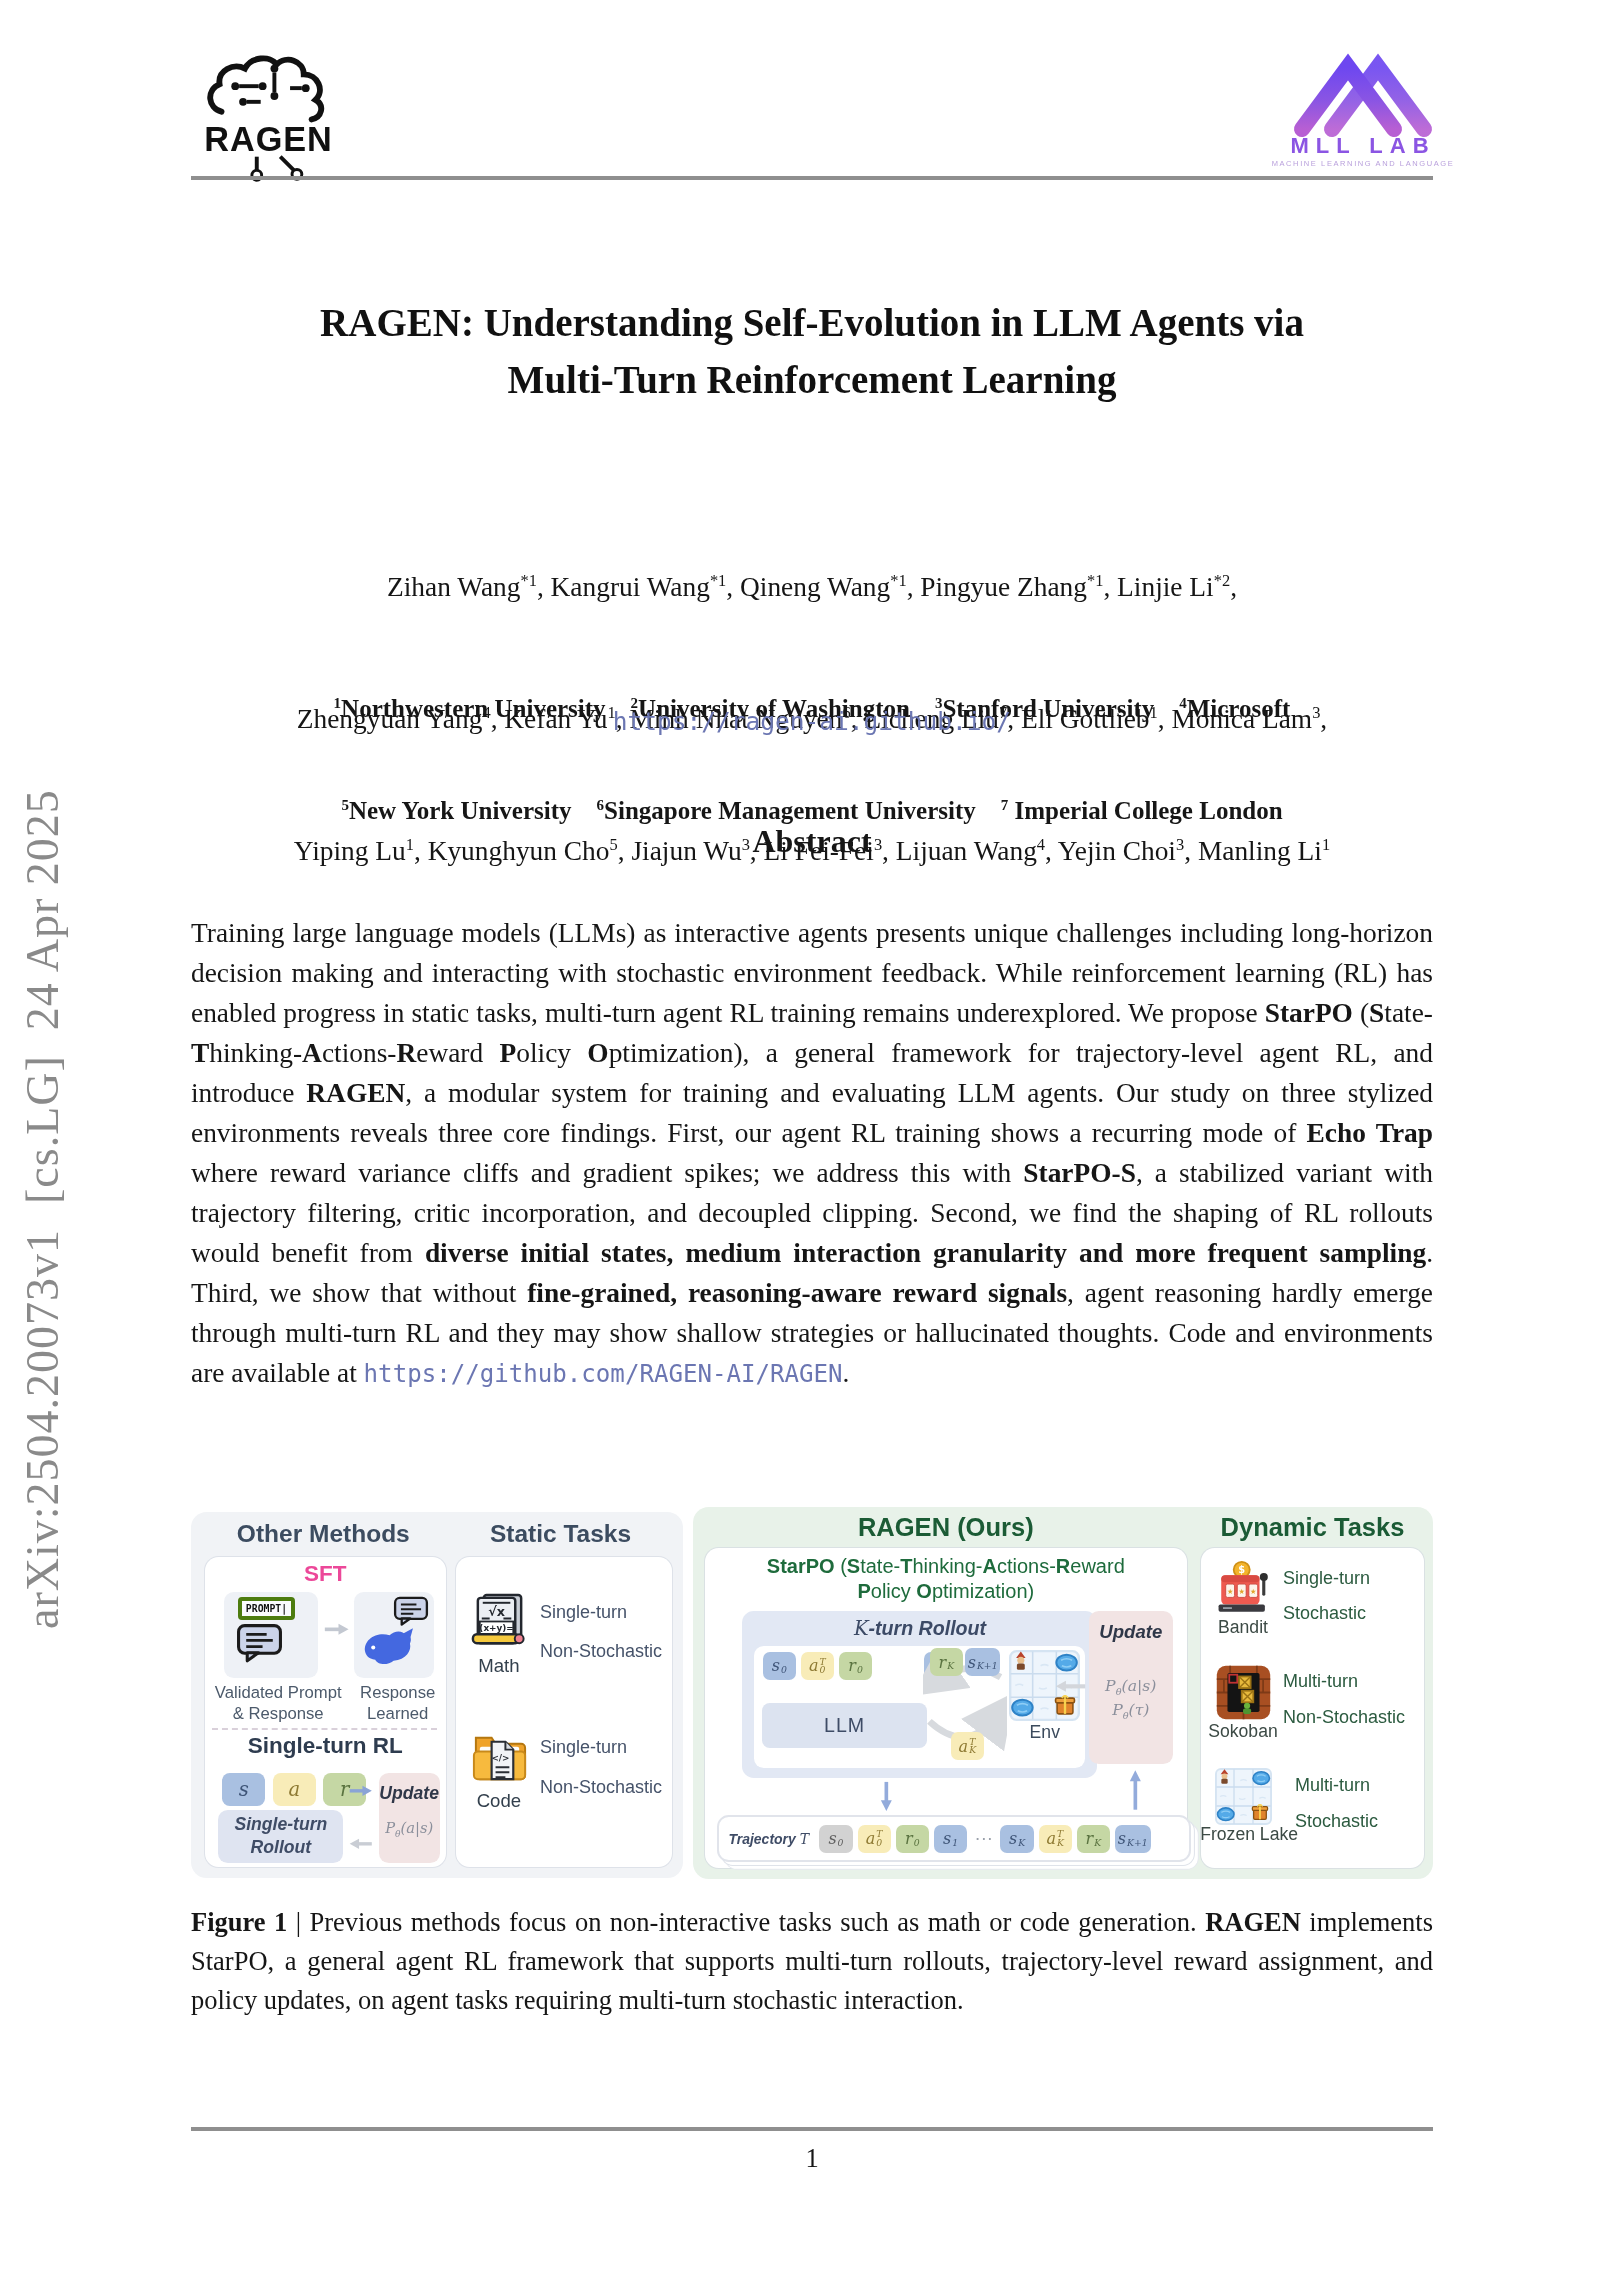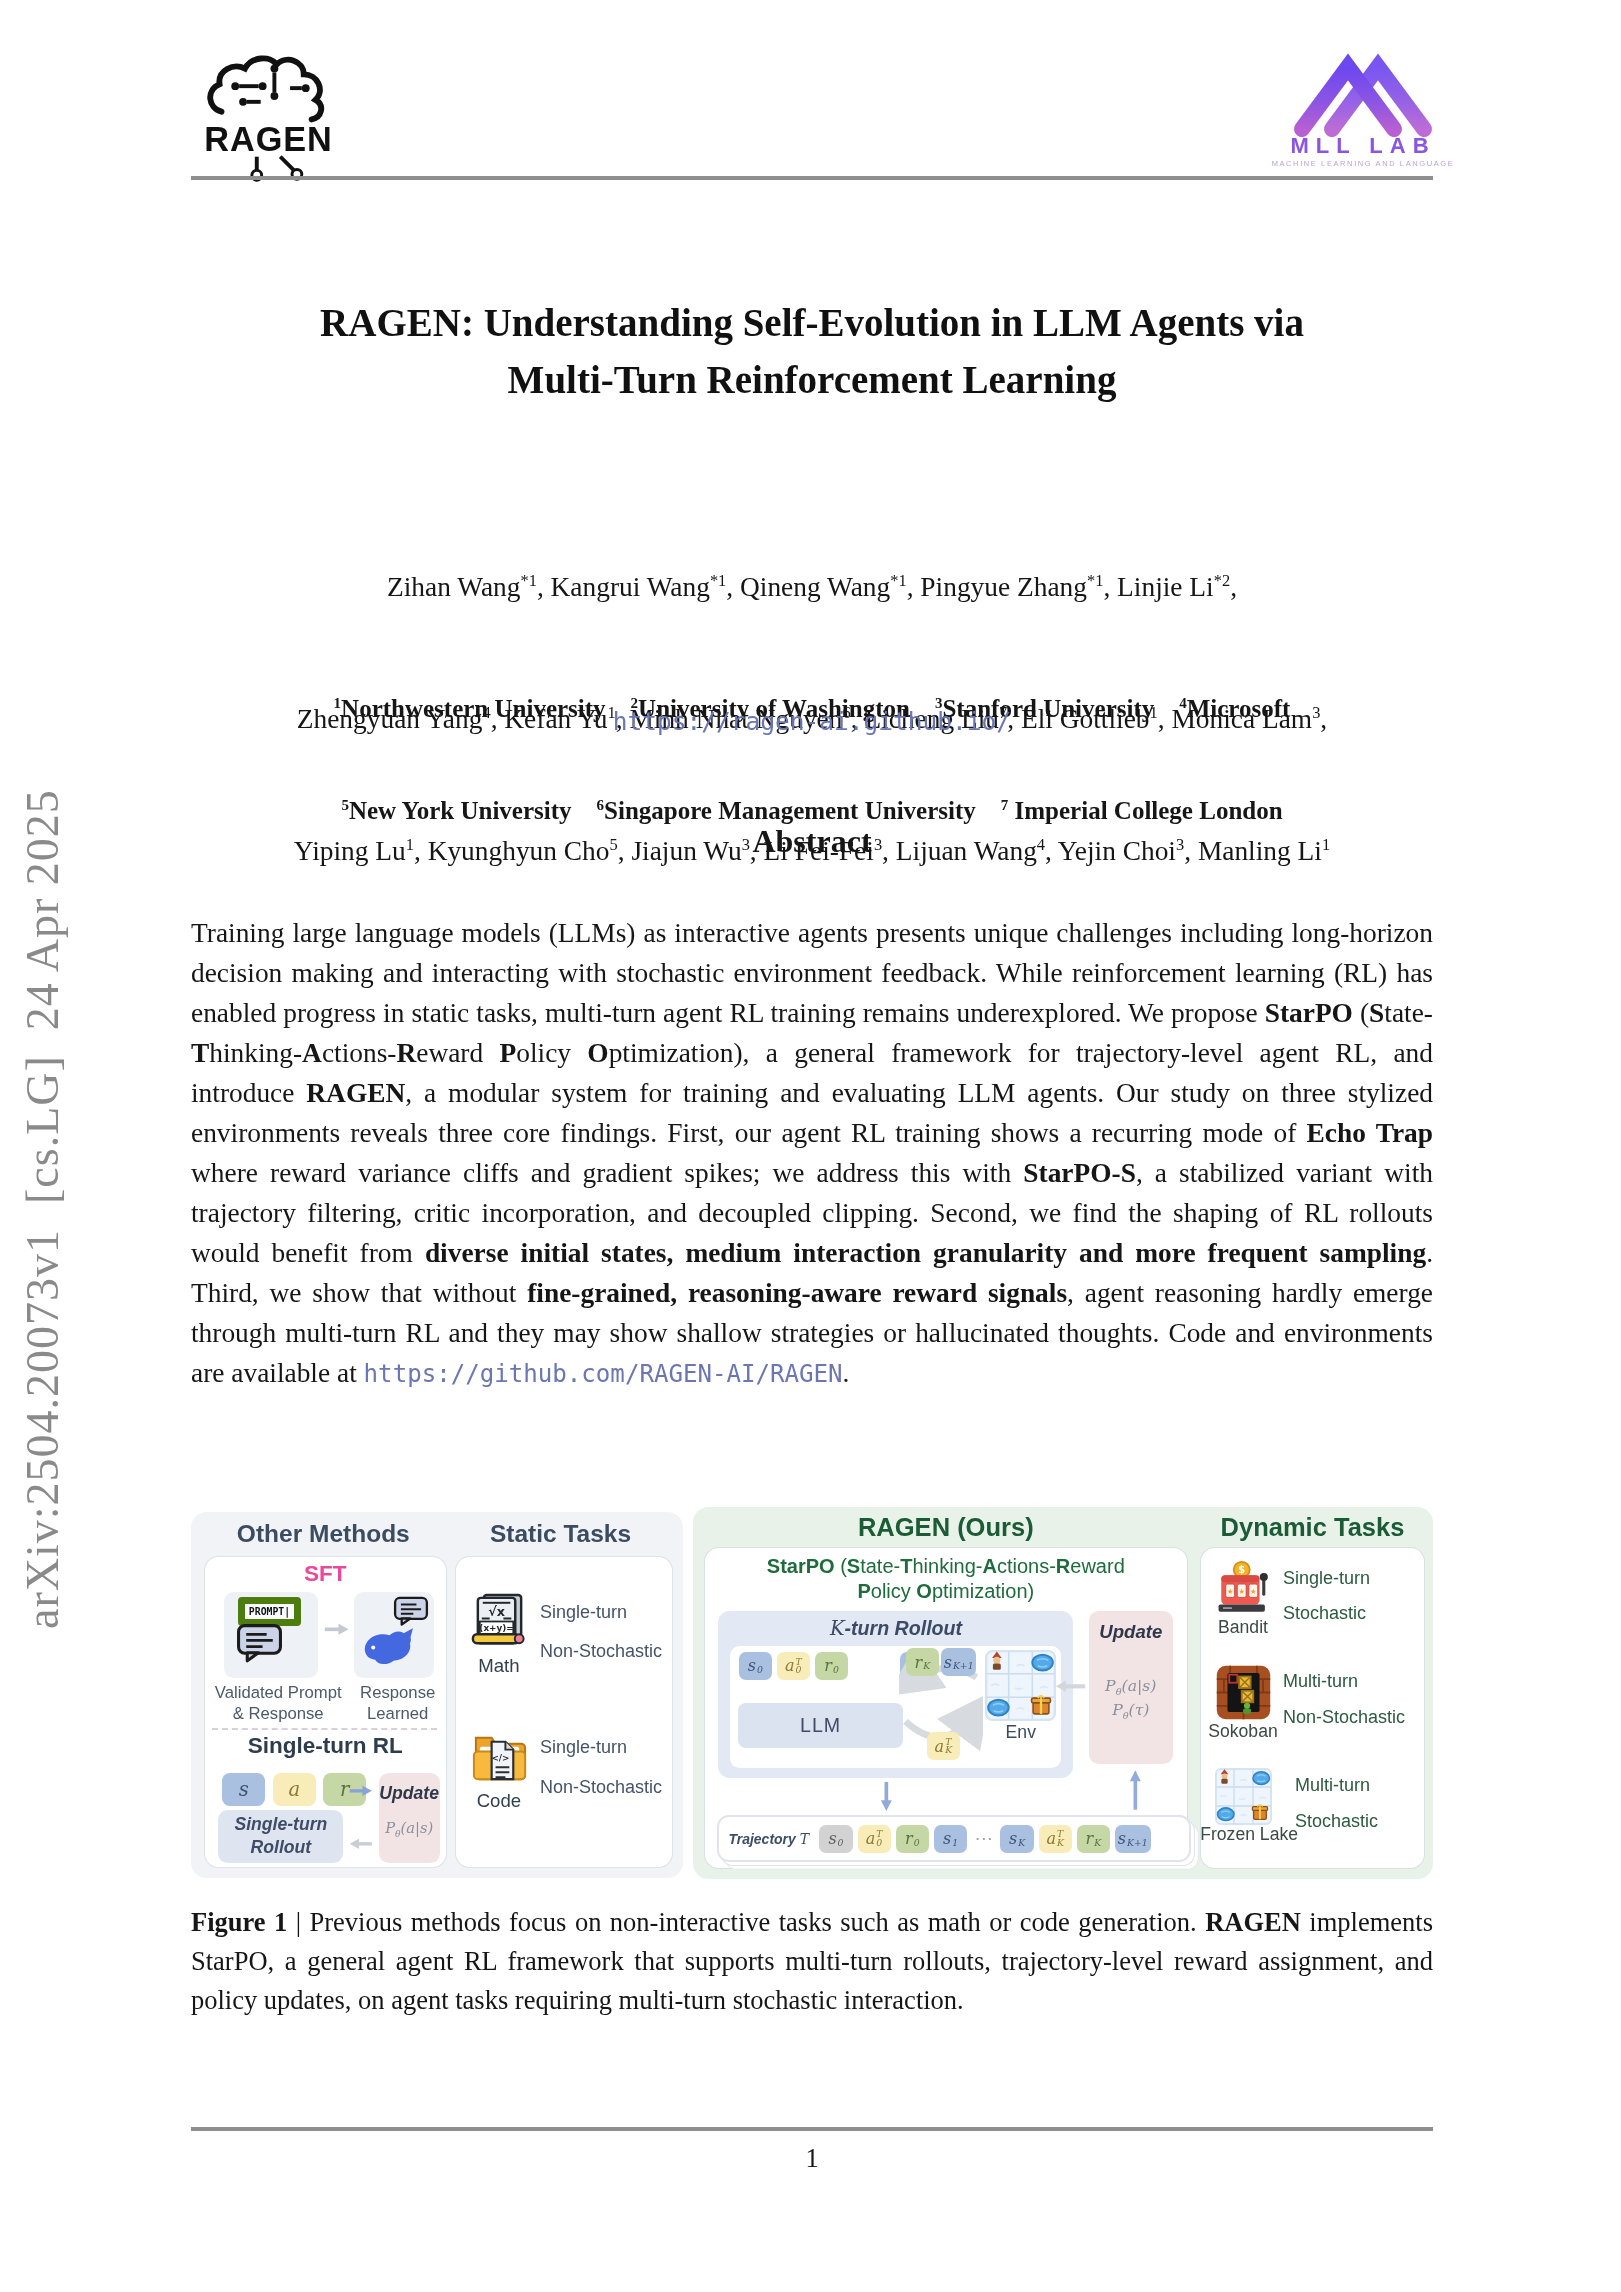--- a/index.html
+++ b/index.html
@@ -43,21 +43,21 @@
   
   .figure{left:191px;top:1507px;width:1242px;height:374px;font-family:"Liberation Sans",sans-serif;}
   .panel-gray{left:0;top:4.9px;width:492px;height:366px;background:#f1f3f6;border-radius:15.7px;}
   .panel-green{left:502px;top:0;width:740px;height:372px;background:#e8f2e9;border-radius:15.7px;}
   .fig-h{font-weight:bold;font-size:24.5px;color:#3c4c60;text-align:center;}
   .fig-h-green{font-weight:bold;font-size:25.5px;color:#1b5b35;text-align:center;}
   .card{background:#fff;border-radius:13.7px;box-shadow:0 0 0 1px rgba(205,211,222,.55);}
 
   .sft-title{left:0;top:3.9px;width:241px;text-align:center;font-weight:bold;font-size:22.5px;color:#ec4899;}
   .icon-pad{background:#eef1f6;border-radius:9.8px;}
-  .prompt-tag{border:7px solid #4d7c0f;border-radius:3.9px;background:#fafbfd;
+  .prompt-tag{border:4px solid #4d7c0f;border-radius:3.9px;background:#fafbfd;
      font-family:"DejaVu Sans Mono",monospace;font-weight:bold;font-size:9.8px;color:#111;
      padding:2px 3.9px;letter-spacing:0;}
   .sft-cap{font-size:16.7px;line-height:21.6px;color:#4c5a6b;text-align:center;}
   .dashed-div{border-top:2.9px dashed #d9d0da;}
   .rl-title{left:0;top:176px;width:241px;text-align:center;font-weight:bold;font-size:22.5px;color:#2e3c4f;}
 
   .tk{display:inline-flex;align-items:center;justify-content:center;min-width:33px;height:33px;
       border-radius:7.8px;font-family:"DejaVu Serif",serif;font-size:18.6px;padding:0 3.9px;margin:0 2.9px;}
   .tk i{font-style:italic;}
   .ss{display:inline-flex;flex-direction:column;align-items:flex-start;font-size:10.8px;line-height:9.8px;
@@ -76,21 +76,21 @@
   .update-box{background:#f2e4e4;border-radius:9.8px;text-align:center;}
   .update-lbl{font-style:italic;font-weight:bold;font-size:17.6px;color:#2f3748;}
   .formula{font-size:14.7px;color:#8b8f9b;}
 
   .static-desc{font-size:18px;color:#46536a;}
   .icon-lbl{font-size:18.6px;color:#33404d;text-align:center;}
 
   .ragen-card .tk{min-width:27.4px;height:28px;font-size:16px;border-radius:6.9px;margin:0 2.5px;padding:0 2.9px;}
   .ragen-card .ss{font-size:9.3px;line-height:8.3px;}
   .starpo-line{width:482px;text-align:center;font-size:20px;line-height:25.5px;color:#1e6b3c;}
-  .kbox{background:#e2e8f4;border-radius:11.8px;}
+  .kbox{background:#e2e8f4;border-radius:11.8px;margin-left:24px;}
   .kbox-title{text-align:center;font-size:19.6px;color:#3c4a66;}
   .inner-white{background:#fff;border-radius:9.8px;}
   .llm-box{background:#dce3f0;border-radius:7.8px;display:flex;align-items:center;justify-content:center;
      font-size:19.6px;color:#3e4c66;letter-spacing:1px;}
   .env-lbl{font-size:17.6px;color:#3b4a5c;text-align:center;}
   .traj-box{background:#fff;border:2px solid #e1e4eb;border-radius:11.8px;
      box-shadow:3.9px 3.9px 0 -1px #fff,3.9px 3.9px 0 0 #dfe3ea,7.8px 7.8px 0 -1px #fff,7.8px 7.8px 0 0 #e6e9ef;
      display:flex;align-items:center;padding:0 9.8px;}
   .traj-lbl{font-size:14px;color:#3f4c66;margin-right:7.8px;white-space:pre;}
   .ragen-update .update-lbl{font-size:18.6px;}

